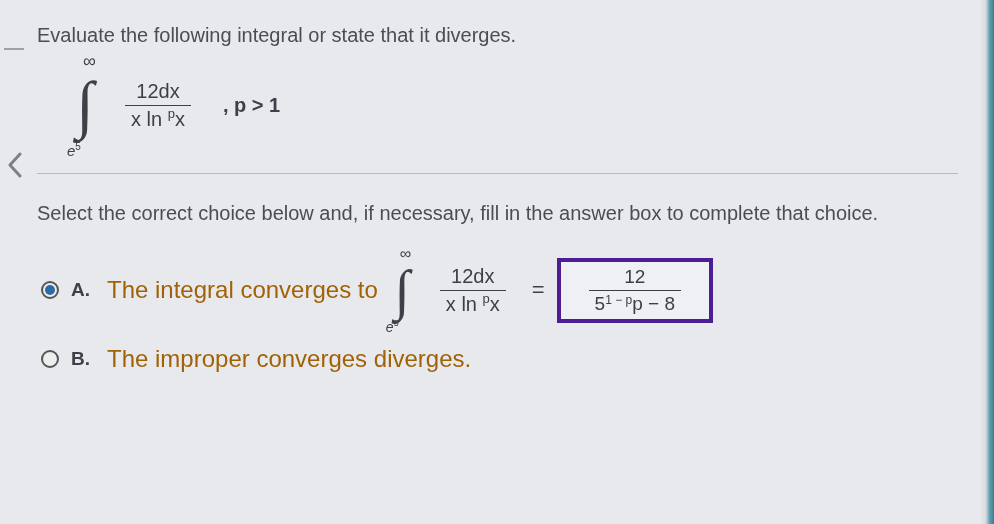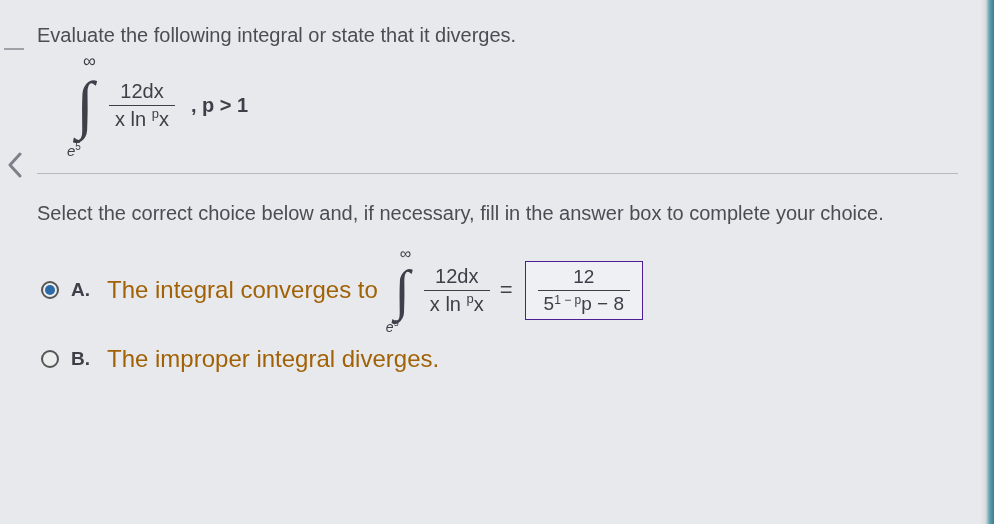--- a/index.html
+++ b/index.html
@@ -58,21 +58,21 @@
     }
     .int-lower sup {
       font-size: 10px;
       font-style: normal;
     }
     .frac {
       display: inline-flex;
       flex-direction: column;
       align-items: center;
       vertical-align: middle;
-      margin: 0 4px;
+      margin: 0 20px;
     }
     .frac .num {
       padding: 0 6px 2px 6px;
       font-size: 20px;
     }
     .frac .bar {
       width: 100%;
       border-top: 1.5px solid #3d4048;
     }
     .frac .den {
@@ -133,21 +133,21 @@
       min-width: 22px;
     }
     .choice-text {
       font-size: 24px;
       color: #a16207;
     }
     .answer-box {
       display: inline-flex;
       align-items: center;
       justify-content: center;
-      border: 1px solid #4c1d95;
+      border: 4px solid #4c1d95;
       background: #eef0f4;
       padding: 4px 8px;
       margin-left: 6px;
     }
     .answer-box .frac .num, .answer-box .frac .den {
       font-size: 19px;
       white-space: nowrap;
     }
     .answer-box sup {
       font-size: 12px;
@@ -240,21 +240,21 @@
       <div class="bar"></div>
       <div class="den">
         <span>x ln</span>&nbsp;<sup>p</sup><span>x</span>
       </div>
     </div>
     <span class="cond">, p &gt; 1</span>
   </div>
 
   <hr class="divider">
 
-  <div class="instruction">Select the correct choice below and, if necessary, fill in the answer box to complete your choice.</div>
+  <div class="instruction">Select the correct choice below and, if necessary, fill in the answer box to complete that choice.</div>
 
   <div class="choice-row">
     <div class="radio selected"></div>
     <div class="choice-label">A.</div>
     <div class="choice-text">The integral converges to</div>
 
     <div class="small-int-wrap">
       <span class="small-int-upper">∞</span>
       <span class="small-int-sym">∫</span>
       <span class="small-int-lower">
@@ -278,16 +278,16 @@
         <div class="den">
           <span>5</span><sup>1 − p</sup><span>p − 8</span>
         </div>
       </div>
     </div>
   </div>
 
   <div class="choice-row">
     <div class="radio"></div>
     <div class="choice-label">B.</div>
-    <div class="choice-text">The improper integral diverges.</div>
+    <div class="choice-text">The improper converges diverges.</div>
   </div>
 
 </div>
 
 </body></html>

